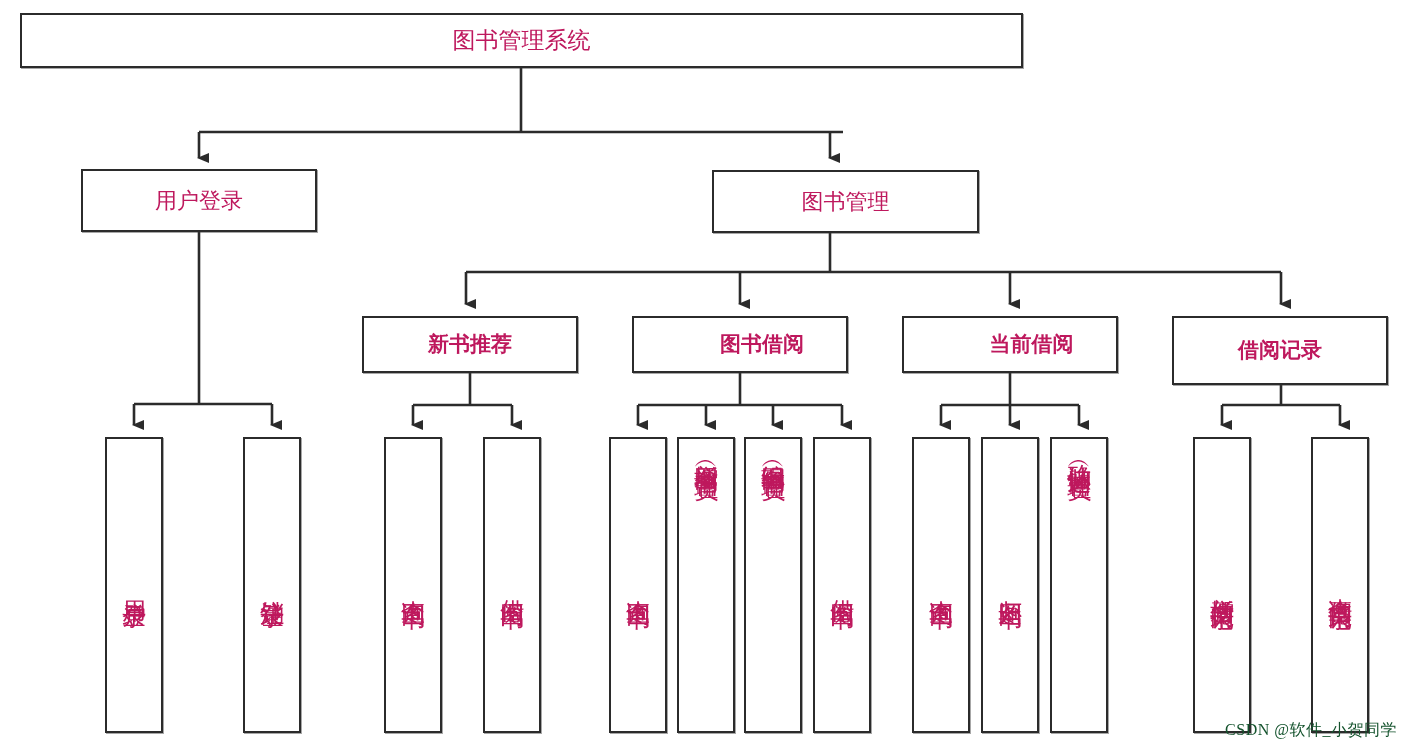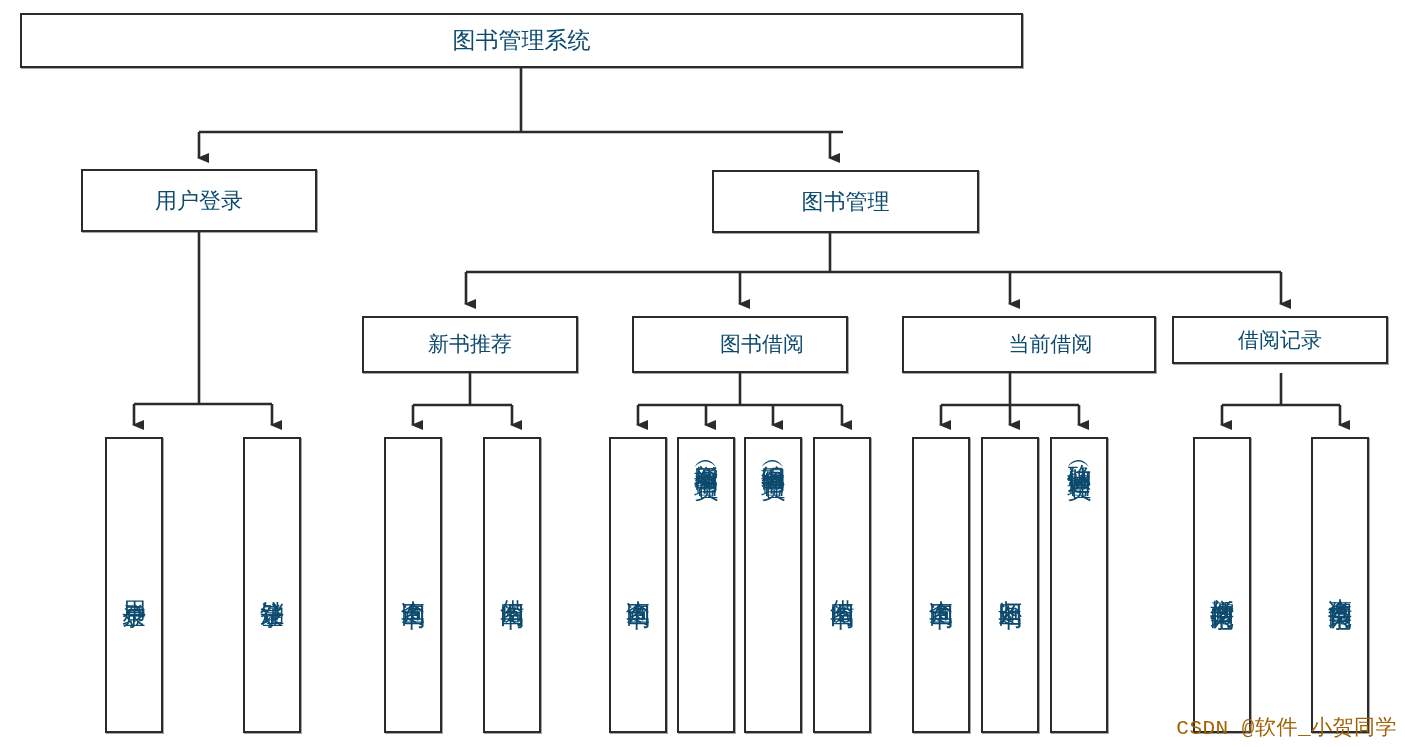--- a/index.html
+++ b/index.html
@@ -28,50 +28,50 @@
     box-sizing: border-box;
     border: 2px solid #2b2b2b;
     background: #ffffff;
     display: flex;
     align-items: center;
     justify-content: center;
     color: #1a1a1a;
     box-shadow: 1px 1px 0 rgba(60,60,60,0.45);
   }
   .node .label {
-    color: #0c4a6e;
+    color: #be185d;
     line-height: 1.06;
     letter-spacing: 0px;
     white-space: pre;
   }
   .node.root .label { font-size: 23px; }
   .node.lvl2 .label { font-size: 22px; }
-  .node.lvl3 .label { font-size: 21px; }
+  .node.lvl3 .label { font-size: 21px; font-weight: bold; }
   .node.leaf {
     align-items: flex-start;
     justify-content: center;
     padding-top: 0;
   }
   .node.leaf .label {
     writing-mode: vertical-rl;
     text-orientation: upright;
     font-size: 24px;
     line-height: 1.18;
     letter-spacing: 2px;
     white-space: pre;
   }
   .node.leaf.mid .label { margin-top: auto; margin-bottom: auto; }
   .node.leaf.top .label { margin-top: 6px; }
   .watermark {
     position: absolute;
     right: 8px;
     bottom: 6px;
-    font-size: 21px;
-    color: #a16207;
-    font-family: Liberation Mono, monospace;
+    font-size: 16px;
+    color: #14532d;
+    font-family: Liberation Serif, serif;
     white-space: pre;
     letter-spacing: 0.5px;
   }
 </style>
 </head>
 <body>
 
 <div id="canvas">
 
   <svg id="wires" viewBox="0 0 1405 747" width="1405" height="747" aria-hidden="true">
@@ -134,24 +134,24 @@
   <div class="node lvl2" style="left:712px; top:170px; width:267px; height:63px;">
     <span class="label">图书管理</span>
   </div>
 
   <div class="node lvl3" style="left:362px; top:316px; width:216px; height:57px;">
     <span class="label">新书推荐</span>
   </div>
   <div class="node lvl3" style="left:632px; top:316px; width:216px; height:57px;padding-left:44px;">
     <span class="label">图书借阅</span>
   </div>
-  <div class="node lvl3" style="left:902px; top:316px; width:254px; height:57px;padding-left:43px;">
+  <div class="node lvl3" style="left:902px; top:316px; width:216px; height:57px;padding-left:43px;">
     <span class="label">当前借阅</span>
   </div>
-  <div class="node lvl3" style="left:1172px; top:316px; width:216px; height:48px;">
+  <div class="node lvl3" style="left:1172px; top:316px; width:216px; height:69px;">
     <span class="label">借阅记录</span>
   </div>
 
   <div class="node leaf mid" style="left:105px; top:437px; width:58px; height:296px;">
     <span class="label">用户登录</span>
   </div>
   <div class="node leaf mid" style="left:243px; top:437px; width:58px; height:296px;">
     <span class="label">注销登录</span>
   </div>
 

